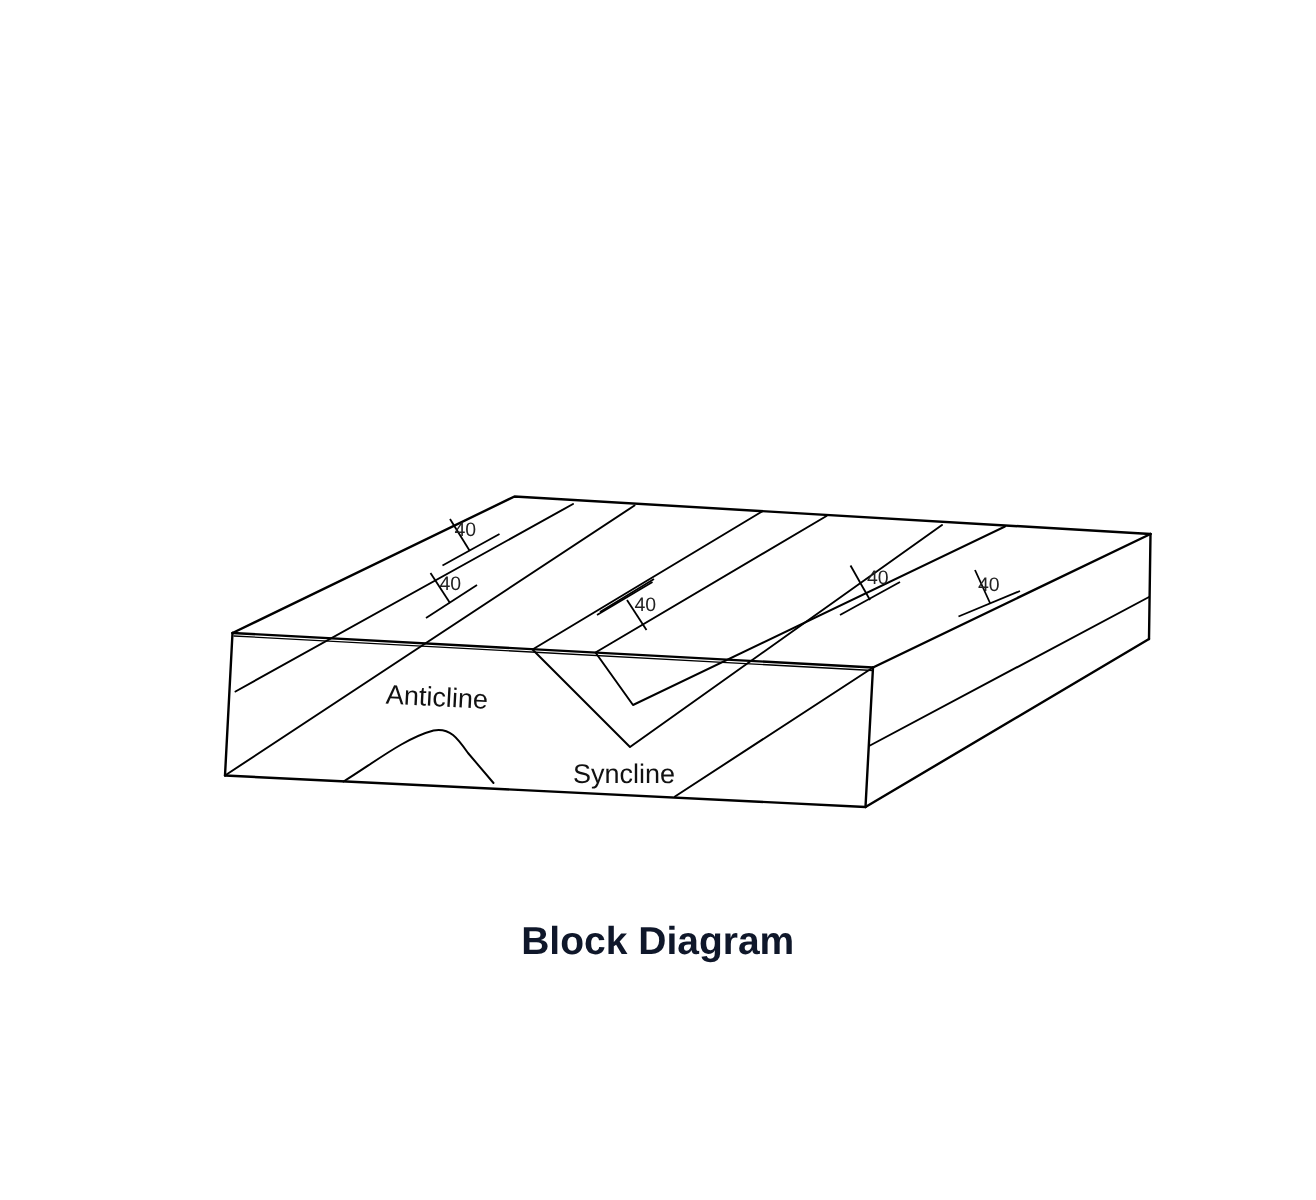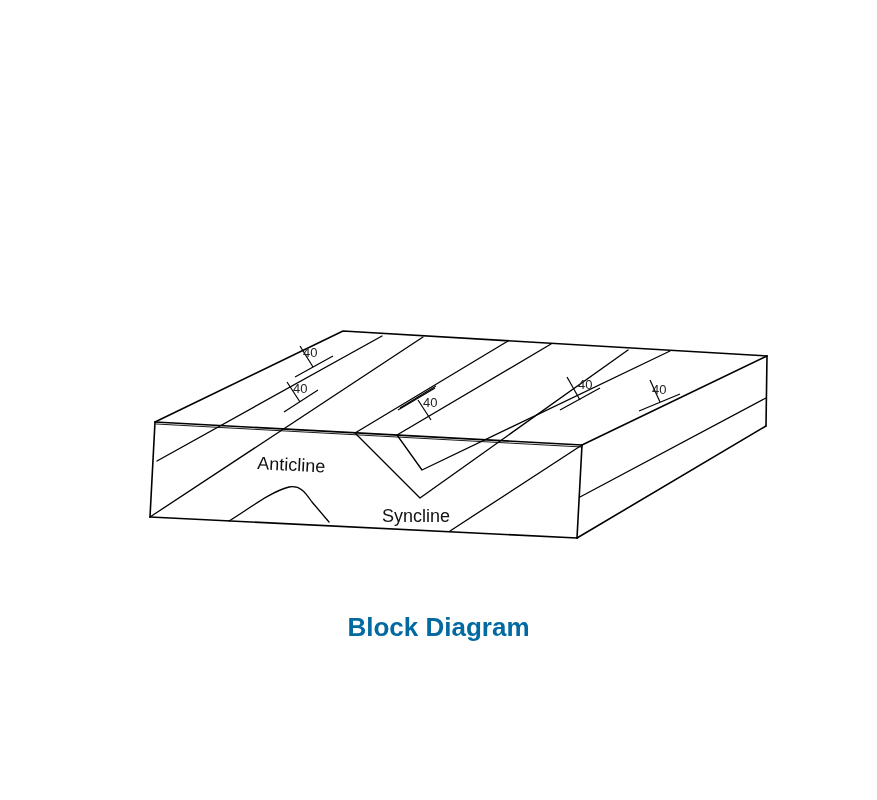--- a/index.html
+++ b/index.html
@@ -4,21 +4,21 @@
   <style>
     html, body { margin: 0; padding: 0; background: #ffffff; }
     body { width: 877px; height: 800px; position: relative; overflow: hidden; font-family: "Liberation Sans", sans-serif; }
     #diagram { position: absolute; left: 0; top: 0; }
     .edge { stroke: #000; stroke-width: 1.6; fill: none; stroke-linecap: round; stroke-linejoin: round; }
     .bed { stroke: #000; stroke-width: 1.3; fill: none; stroke-linecap: round; stroke-linejoin: round; }
     .sym { stroke: #000; stroke-width: 1.2; fill: none; }
     .dip { font-family: "Liberation Sans", sans-serif; font-size: 13px; fill: #222; }
     .lbl { font-family: "Liberation Sans", sans-serif; font-size: 18px; fill: #111; }
     #title { position: absolute; left: 0; width: 877px; top: 612px; text-align: center;
-             font-family: "Liberation Sans", sans-serif; font-weight: bold; font-size: 26px; color: #0369a1; }
+             font-family: "Liberation Sans", sans-serif; font-weight: bold; font-size: 26px; color: #0f172a; }
   </style>
 </head>
 <body>
 
 <svg id="diagram" width="877" height="800" viewBox="0 0 877 800">
 
   <g>
     <polyline class="edge" points="155,422 343,331 767,356"></polyline>
     <line class="edge" x1="155" y1="422" x2="582" y2="445"></line>
     <line class="edge" x1="156" y1="424" x2="582" y2="447" style="stroke-width:0.9"></line>

